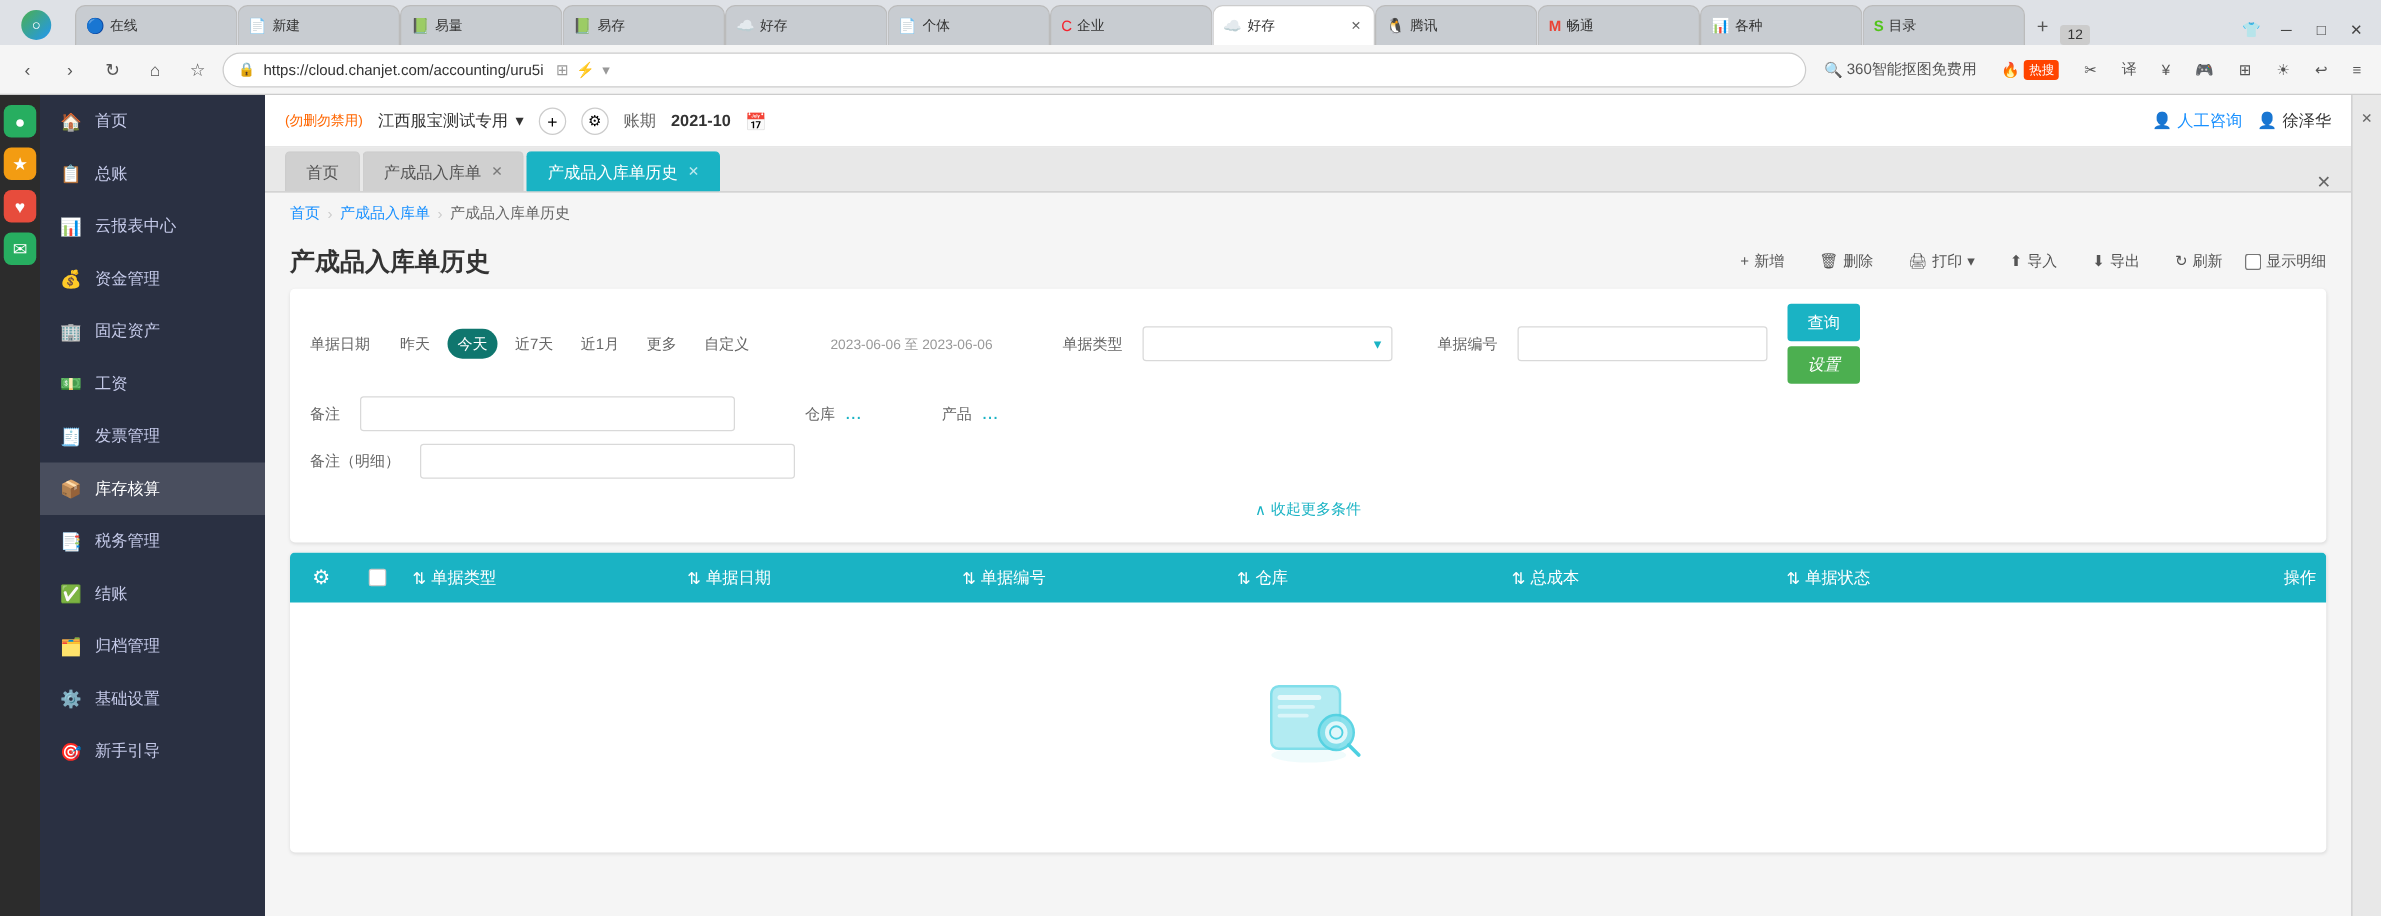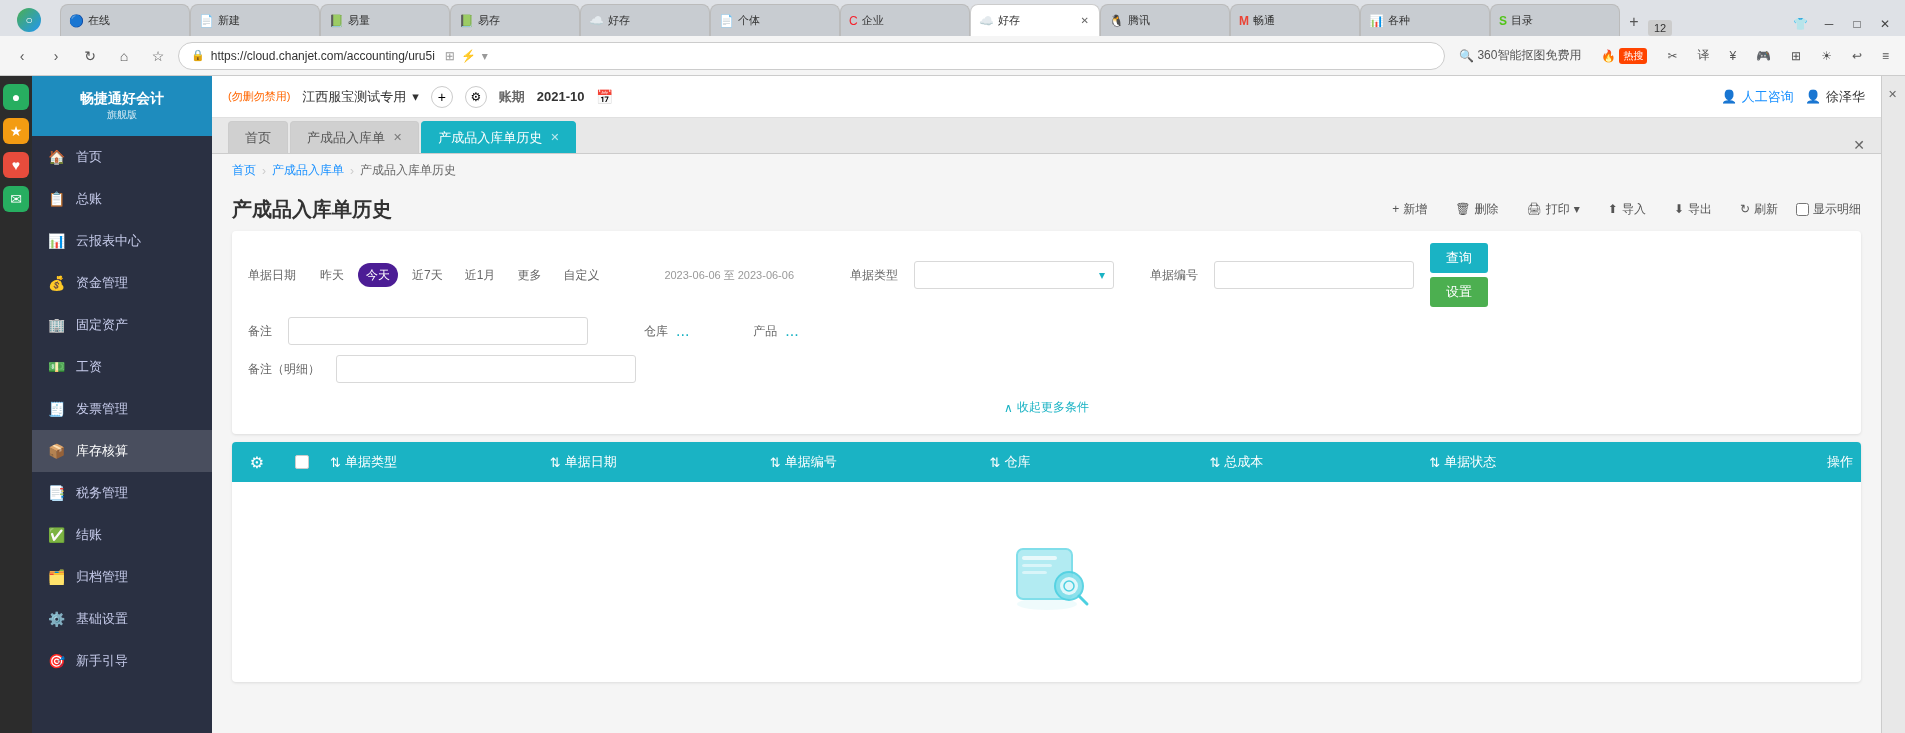--- a/index.html
+++ b/index.html
@@ -41,21 +41,21 @@
     .sidebar-item { height: 42px; display: flex; align-items: center; padding: 0 16px; gap: 10px; cursor: pointer; color: #c5cae9; font-size: 13px; }
     .sidebar-item.active { background: rgba(255,255,255,0.15); color: #fff; }
     .sidebar-item-icon { font-size: 14px; width: 18px; text-align: center; }
 
     
     .main-content { flex: 1; background: #f5f5f5; display: flex; flex-direction: column; overflow: hidden; }
 
     
     .app-top-bar { height: 42px; background: #fff; border-bottom: 1px solid #e0e0e0; display: flex; align-items: center; padding: 0 16px; gap: 12px; }
     .company-selector { display: flex; align-items: center; gap: 6px; font-size: 13px; color: #333; cursor: pointer; }
-    .period-label { font-size: 13px; color: #666; font-weight: bold; }
+    .period-label { font-size: 13px; color: #666; }
     .period-value { font-size: 13px; color: #333; font-weight: bold; }
     .app-top-right { margin-left: auto; display: flex; align-items: center; gap: 12px; }
     .user-service { font-size: 13px; color: #1890ff; cursor: pointer; display: flex; align-items: center; gap: 4px; }
     .user-name { font-size: 13px; color: #333; display: flex; align-items: center; gap: 4px; }
 
     
     .page-tabs { height: 36px; background: #e8e8e8; display: flex; align-items: flex-end; border-bottom: 1px solid #ccc; padding-left: 16px; }
     .page-tab { height: 32px; padding: 0 16px; display: flex; align-items: center; gap: 8px; font-size: 13px; cursor: pointer; border-radius: 4px 4px 0 0; background: #d0d0d0; color: #555; border: 1px solid #ccc; border-bottom: none; margin-right: 2px; }
     .page-tab.active { background: #1ab3c4; color: #fff; border-color: #1ab3c4; }
     .page-tab-close { font-size: 11px; opacity: 0.7; }
@@ -68,41 +68,41 @@
     .action-btn { height: 28px; padding: 0 10px; background: none; border: none; cursor: pointer; font-size: 12px; color: #555; display: flex; align-items: center; gap: 4px; border-radius: 3px; }
     .show-col-check { display: flex; align-items: center; gap: 4px; font-size: 12px; color: #555; cursor: pointer; }
 
     
     .filter-section { background: #fff; margin: 0 20px; border-radius: 4px; padding: 12px 16px; box-shadow: 0 1px 3px rgba(0,0,0,0.1); }
     .filter-row { display: flex; align-items: center; gap: 16px; margin-bottom: 10px; }
     .filter-row:last-child { margin-bottom: 0; }
     .filter-label { font-size: 12px; color: #666; white-space: nowrap; }
     .date-filters { display: flex; align-items: center; gap: 6px; }
     .date-btn { height: 24px; padding: 0 8px; border: none; background: none; cursor: pointer; font-size: 12px; color: #666; border-radius: 3px; }
-    .date-btn.active { background: #4c1d95; color: #fff; border-radius: 12px; }
+    .date-btn.active { background: #0f766e; color: #fff; border-radius: 12px; }
     .date-range { font-size: 11px; color: #999; margin-left: 41px; }
     .filter-select { height: 28px; border: 1px solid #d9d9d9; border-radius: 3px; padding: 0 8px; font-size: 12px; min-width: 150px; display: flex; align-items: center; justify-content: space-between; cursor: pointer; background: #fff; }
     .filter-input { height: 28px; border: 1px solid #d9d9d9; border-radius: 3px; padding: 0 8px; font-size: 12px; width: 200px; }
     .more-dots { color: #1ab3c4; font-size: 16px; cursor: pointer; }
 
     
     .collapse-row { display: flex; align-items: center; justify-content: center; padding: 6px 0; cursor: pointer; color: #1ab3c4; font-size: 12px; gap: 4px; }
 
     
     .table-section { margin: 8px 20px 0 20px; background: #fff; border-radius: 4px; overflow: hidden; box-shadow: 0 1px 3px rgba(0,0,0,0.1); }
     .table-header { height: 40px; background: #1ab3c4; display: flex; align-items: center; color: #fff; font-size: 13px; }
     .th-settings { width: 50px; display: flex; align-items: center; justify-content: center; }
     .th-check { width: 40px; display: flex; align-items: center; justify-content: center; }
     .th-cell { display: flex; align-items: center; gap: 4px; padding: 0 8px; flex: 1; cursor: pointer; }
     .table-body { min-height: 200px; display: flex; align-items: center; justify-content: center; flex-direction: column; padding: 40px 0; }
     .empty-illustration { text-align: center; }
 
     
     .query-btn { height: 30px; padding: 0 16px; background: #1ab3c4; color: #fff; border: none; border-radius: 3px; font-size: 13px; cursor: pointer; }
-    .settings-btn { height: 30px; padding: 0 16px; background: #4caf50; color: #fff; border: none; border-radius: 3px; font-size: 13px; cursor: pointer; }
+    .settings-btn { height: 30px; padding: 0 16px; background: #4caf50; color: #fff; border: none; border-radius: 3px; font-size: 13px; cursor: pointer; font-style: italic; }
     .filter-actions { display: flex; flex-direction: column; gap: 4px; }
 
     
     .checkbox { width: 14px; height: 14px; border: 1px solid #ccc; border-radius: 2px; background: #fff; cursor: pointer; }
 
     
     .col-type { width: 200px; }
     .col-date { width: 150px; }
     .col-num { width: 180px; }
     .col-warehouse { width: 150px; }
@@ -238,24 +238,20 @@
       </div>
       <div class="quick-app-icon" style="background:#e74c3c;">
         <span style="color:#fff;font-size:14px;">♥</span>
       </div>
       <div class="quick-app-icon" style="background:#27ae60;">
         <span style="color:#fff;font-size:14px;">✉</span>
       </div>
     </div>
 
     <div class="sidebar">
-      <div class="sidebar-header">
-        <div class="sidebar-title">畅捷通好会计</div>
-        <div class="sidebar-subtitle">旗舰版</div>
-      </div>
       <div class="sidebar-menu">
         <div class="sidebar-item">
           <span class="sidebar-item-icon">🏠</span>
           <span>首页</span>
         </div>
         <div class="sidebar-item">
           <span class="sidebar-item-icon">📋</span>
           <span>总账</span>
         </div>
         <div class="sidebar-item">

